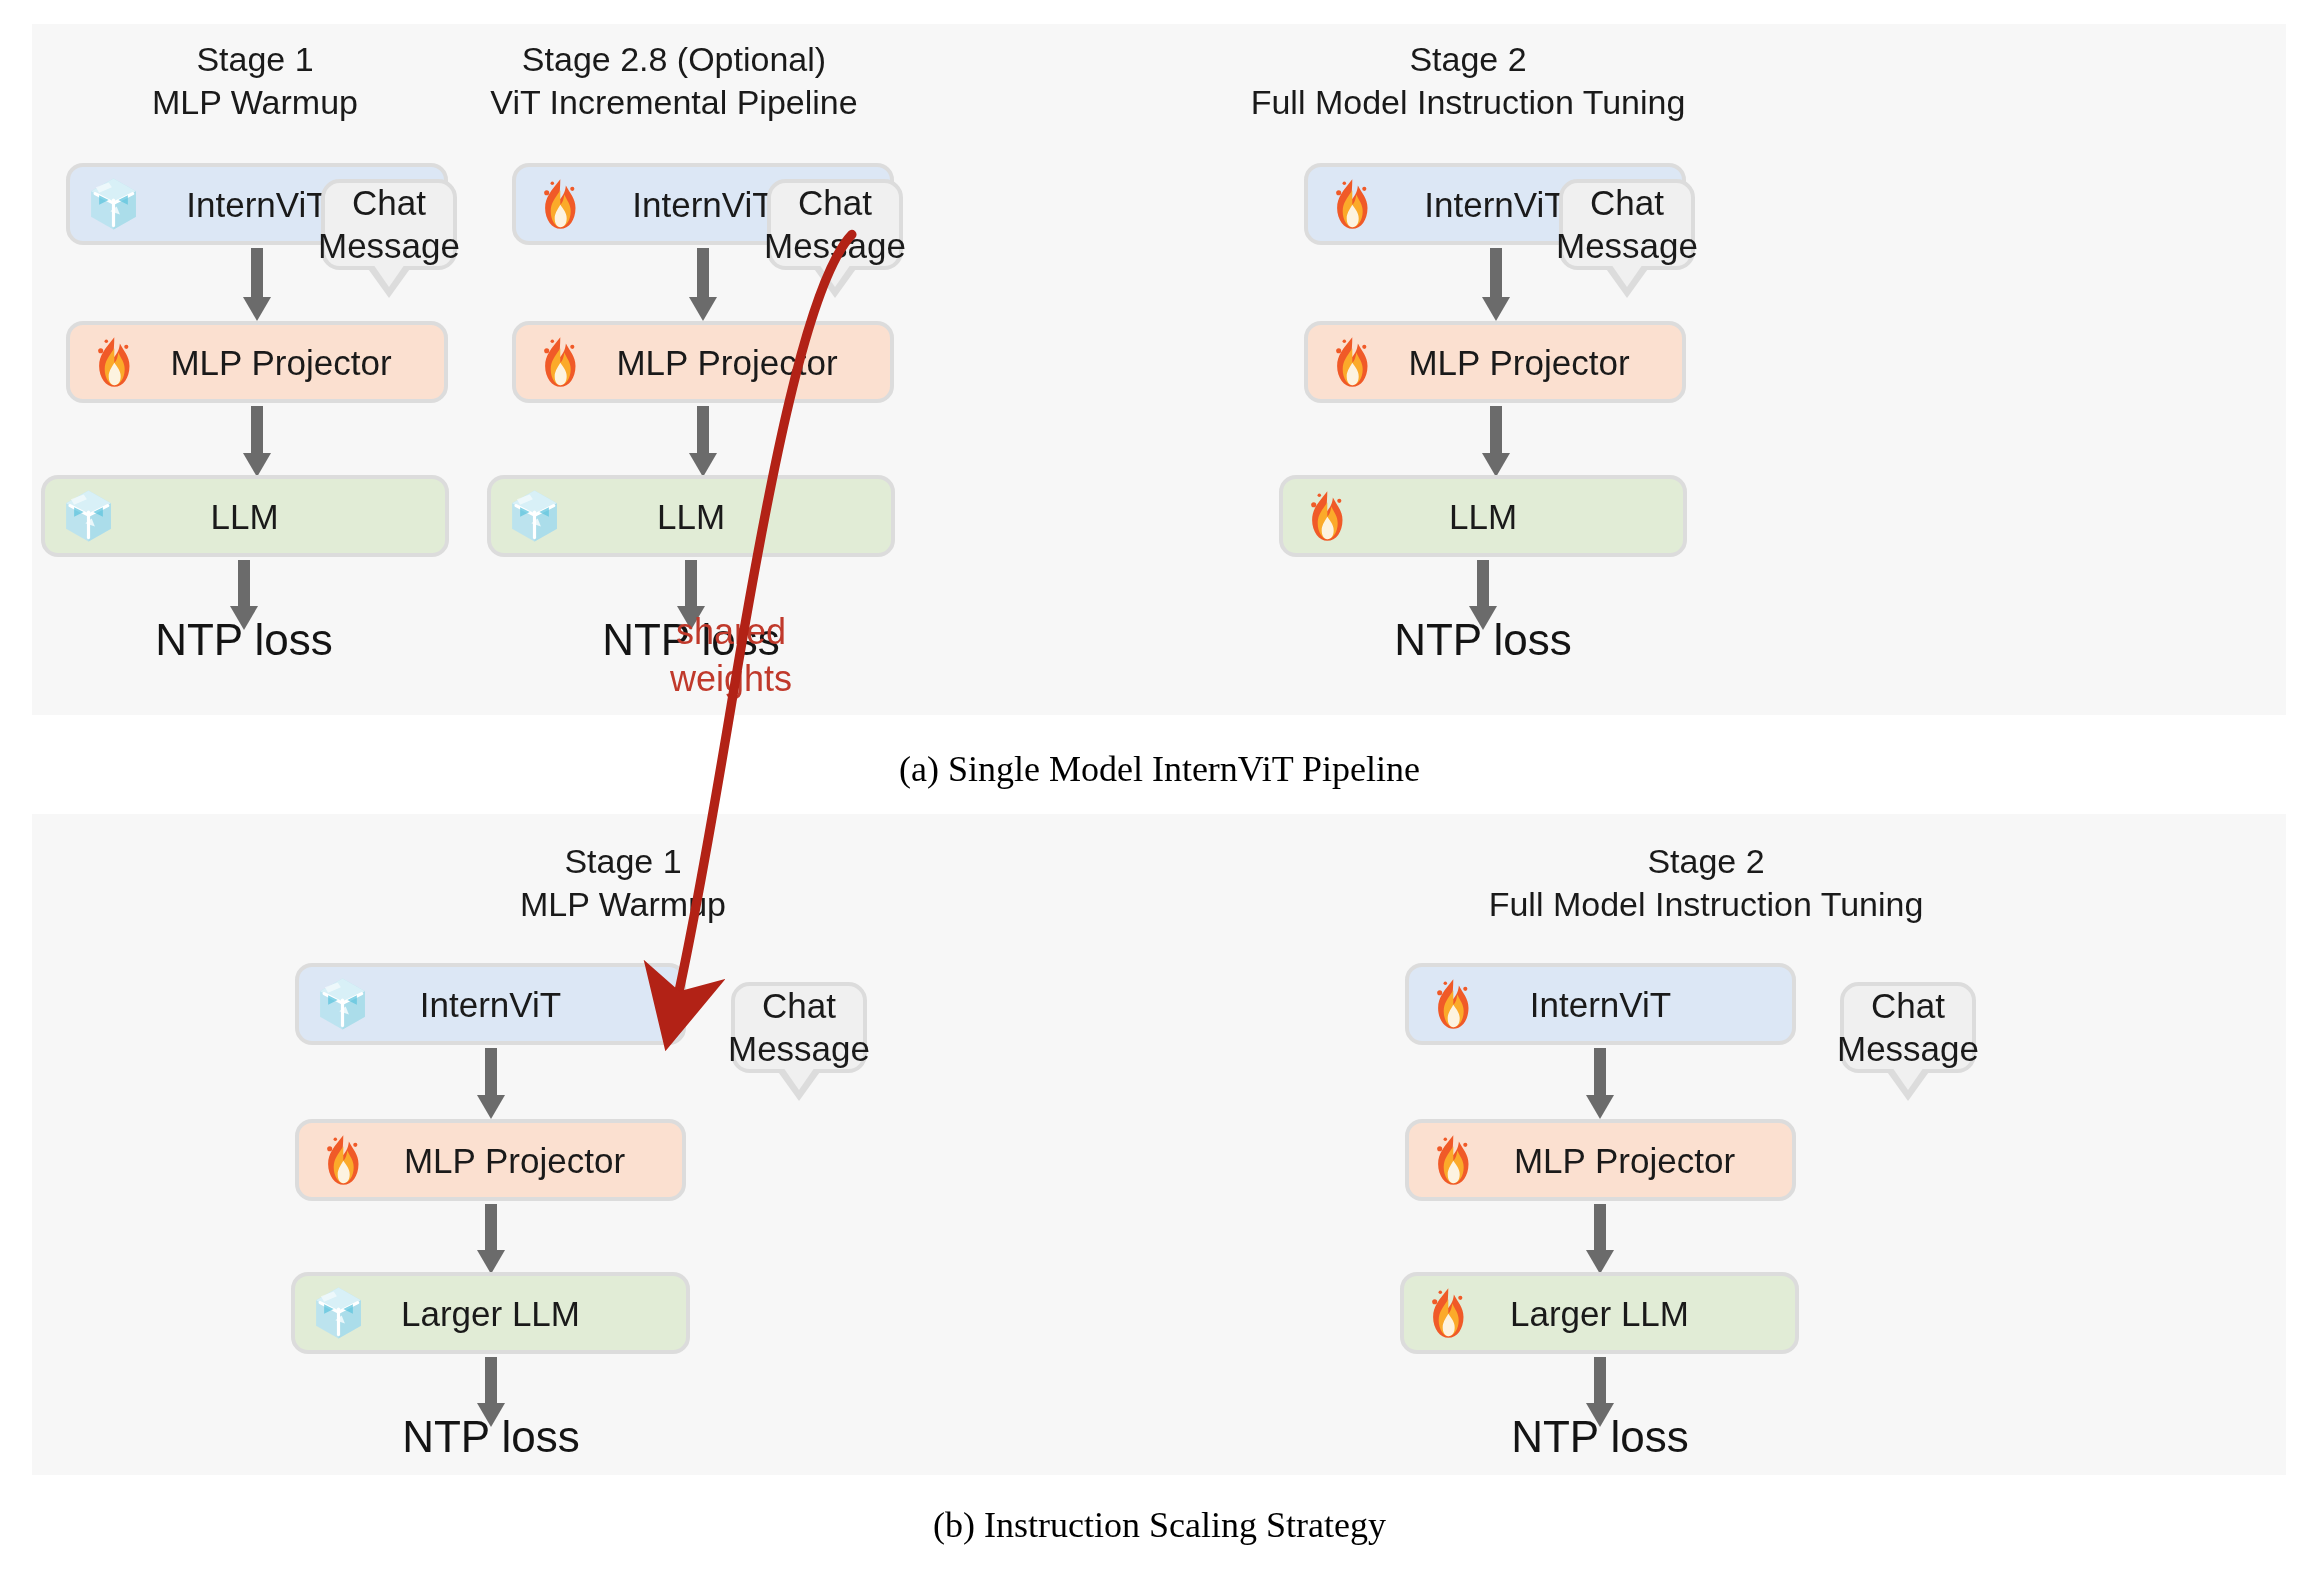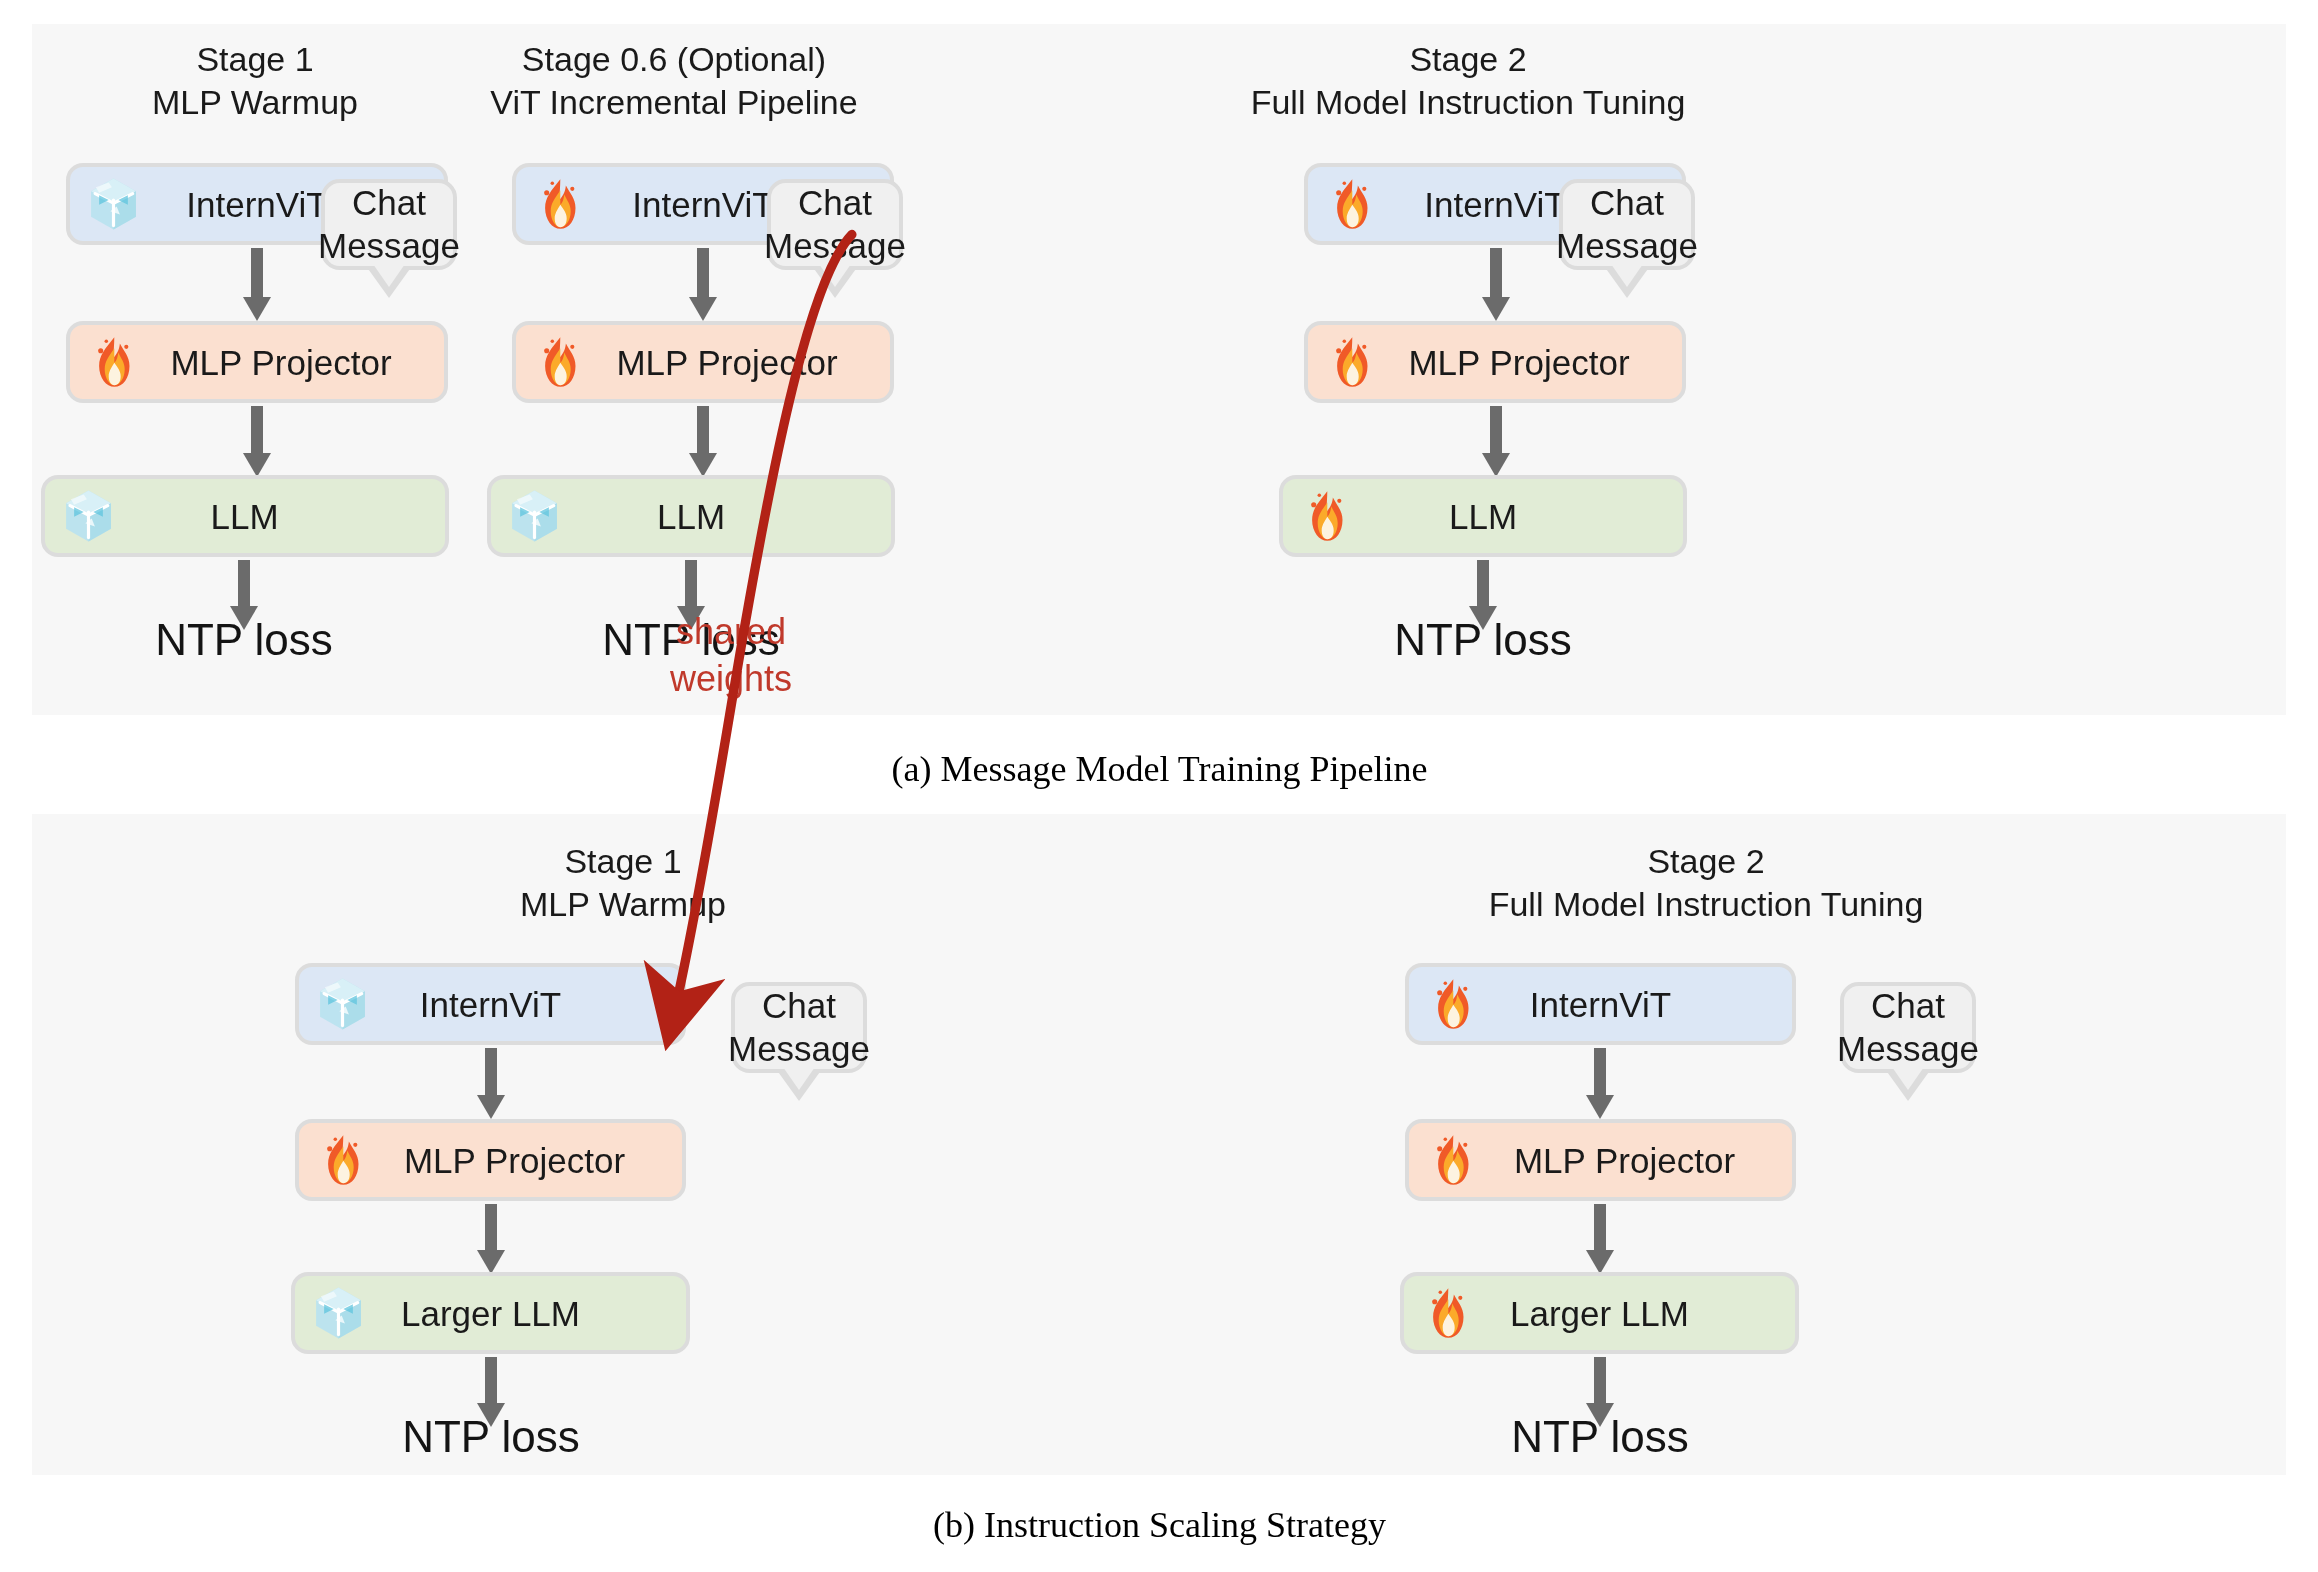--- a/index.html
+++ b/index.html
@@ -217,21 +217,21 @@
   <div class="box box-llm" style="left:8.5px;top:451px;width:408px;">
     <span class="ico"><svg width="53" height="56" viewBox="0 0 62 66">
           <use href="#sym-snow"></use>
         </svg></span>
     <span class="label">LLM</span>
   </div>
   <div class="arrow" style="left:212px;top:536px;height:48px;"></div>
   <div class="loss" style="left:212px;top:591px;">NTP loss</div>
 
   <div class="col-title" style="left:642px;top:13.6px;">
-    <div>Stage 0.6 (Optional)</div>
+    <div>Stage 2.8 (Optional)</div>
     <div>ViT Incremental Pipeline</div>
   </div>
 
   <div class="box box-vit" style="left:480px;top:139px;width:382px;">
     <span class="ico"><svg width="53" height="56" viewBox="0 0 62 66">
           <use href="#sym-fire"></use>
         </svg></span>
     <span class="label">InternViT</span>
   </div>
   <div class="arrow" style="left:671px;top:224px;height:51px;"></div>
@@ -298,21 +298,21 @@
   </div>
   <div class="arrow" style="left:1451px;top:536px;height:48px;"></div>
   <div class="loss" style="left:1451px;top:591px;">NTP loss</div>
 
   <div class="shared" style="left:699px;top:585px;">
     <div>shared</div>
     <div>weights</div>
   </div>
 </div>
 
-<div class="caption" id="caption-a">(a) Message Model Training Pipeline</div>
+<div class="caption" id="caption-a">(a) Single Model InternViT Pipeline</div>
 
 <div class="panel" id="panel-b">
 
   <div class="col-title" style="left:591px;top:25.5px;">
     <div>Stage 1</div>
     <div>MLP Warmup</div>
   </div>
 
   <div class="box box-vit" style="left:263px;top:149px;width:391px;">
     <span class="ico"><svg width="53" height="56" viewBox="0 0 62 66">

